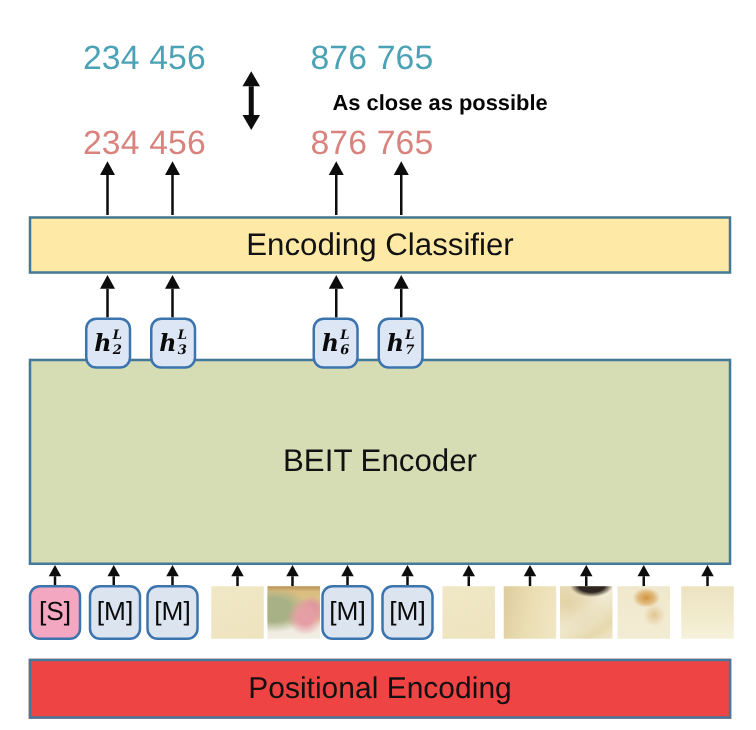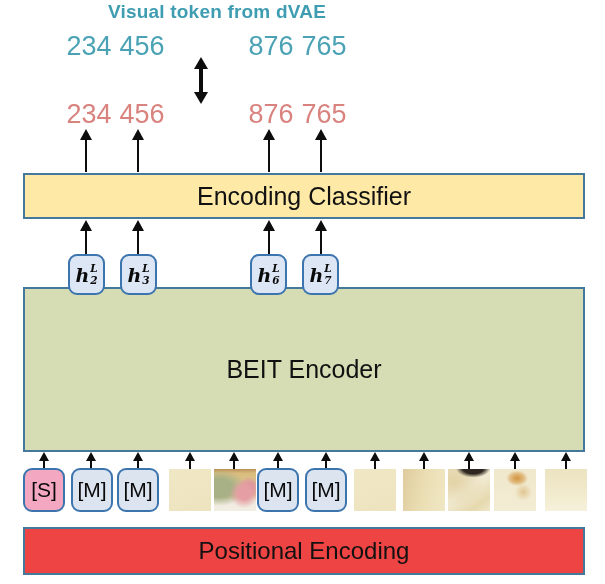--- a/index.html
+++ b/index.html
@@ -72,33 +72,33 @@
       radial-gradient(ellipse 35% 25% at 55% 22%, #D3953F 0%, rgba(211,149,63,0.55) 45%, transparent 75%),
       radial-gradient(ellipse 30% 30% at 70% 55%, rgba(214,174,106,0.6) 0%, transparent 70%),
       linear-gradient(180deg,#F0E8CC 0%,#F3ECD4 100%);}
   .patch.light{background:linear-gradient(180deg,#ECE3C1 0%,#F1EACB 55%,#F6F1DC 100%);}
 </style>
 </head>
 <body>
 
 <div id="stage">
 
-  <div class="abs diagram-title">Visual token from dVAE</div>
 
   <div class="abs num teal" style="left:57px;">234</div>
   <div class="abs num teal" style="left:110px;">456</div>
   <div class="abs num teal" style="left:239px;">876</div>
   <div class="abs num teal" style="left:292px;">765</div>
 
   <div class="abs dbl">
     <div class="head-up"></div>
       <div class="stem"></div>
       <div class="head-down"></div>
   </div>
 
+  <div class="abs close-label">As close as possible</div>
 
   <div class="abs num salmon" style="left:57px;">234</div>
   <div class="abs num salmon" style="left:110px;">456</div>
   <div class="abs num salmon" style="left:239px;">876</div>
   <div class="abs num salmon" style="left:292px;">765</div>
 
   <div class="abs arrow" style="left:78px;top:129px;height:43px;">
       <div class="head"></div>
       <div class="stem"></div>
     </div>

